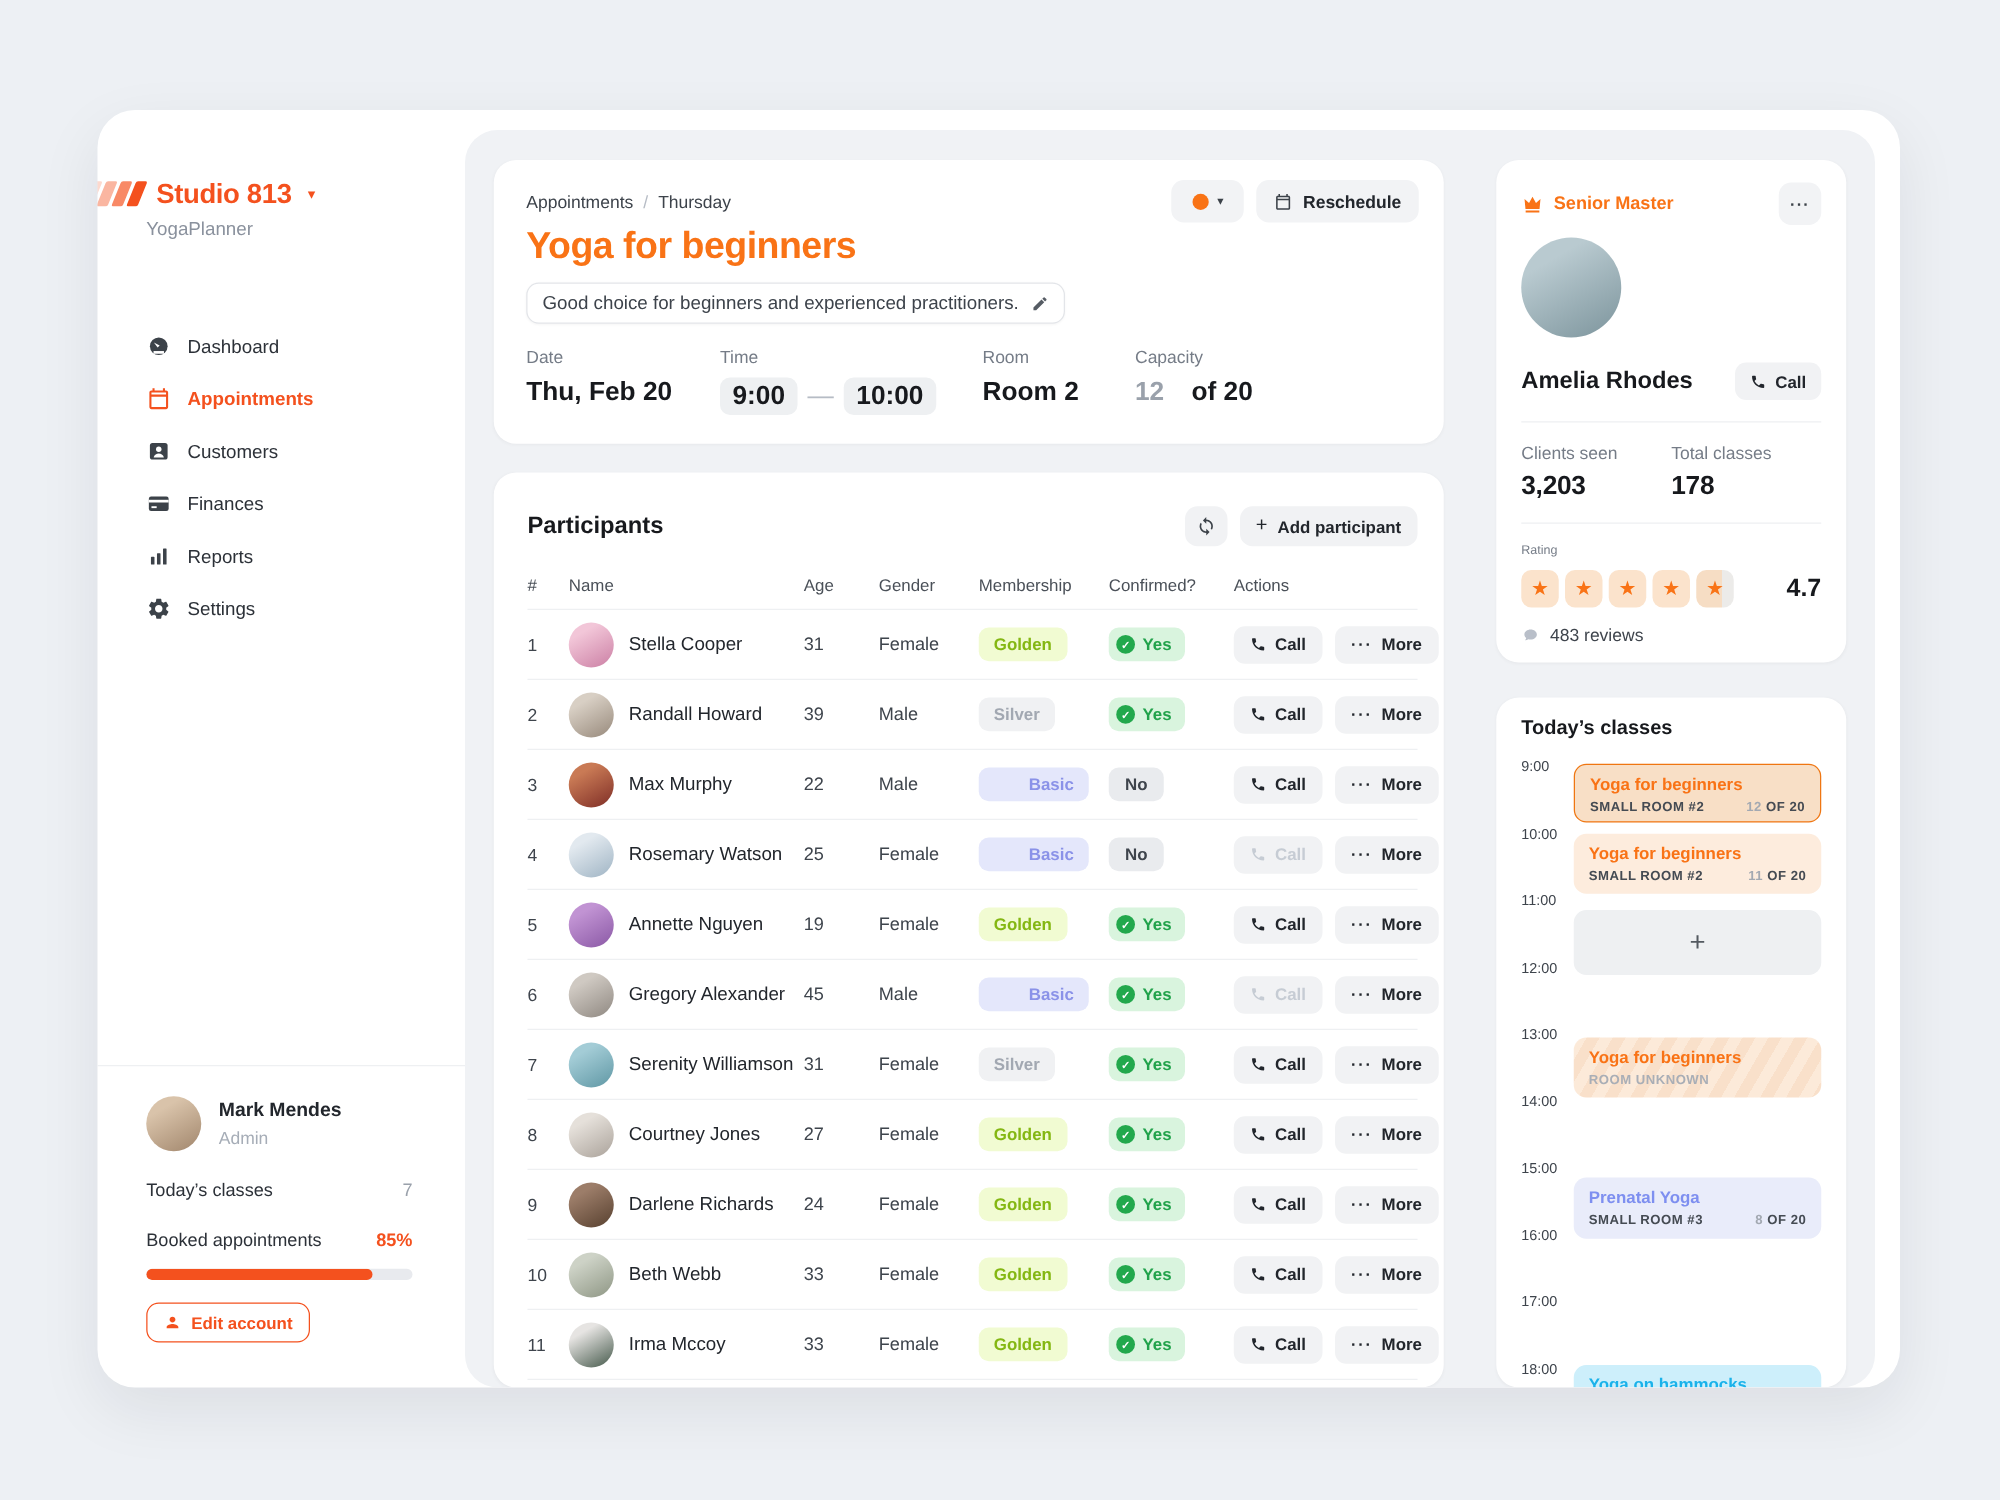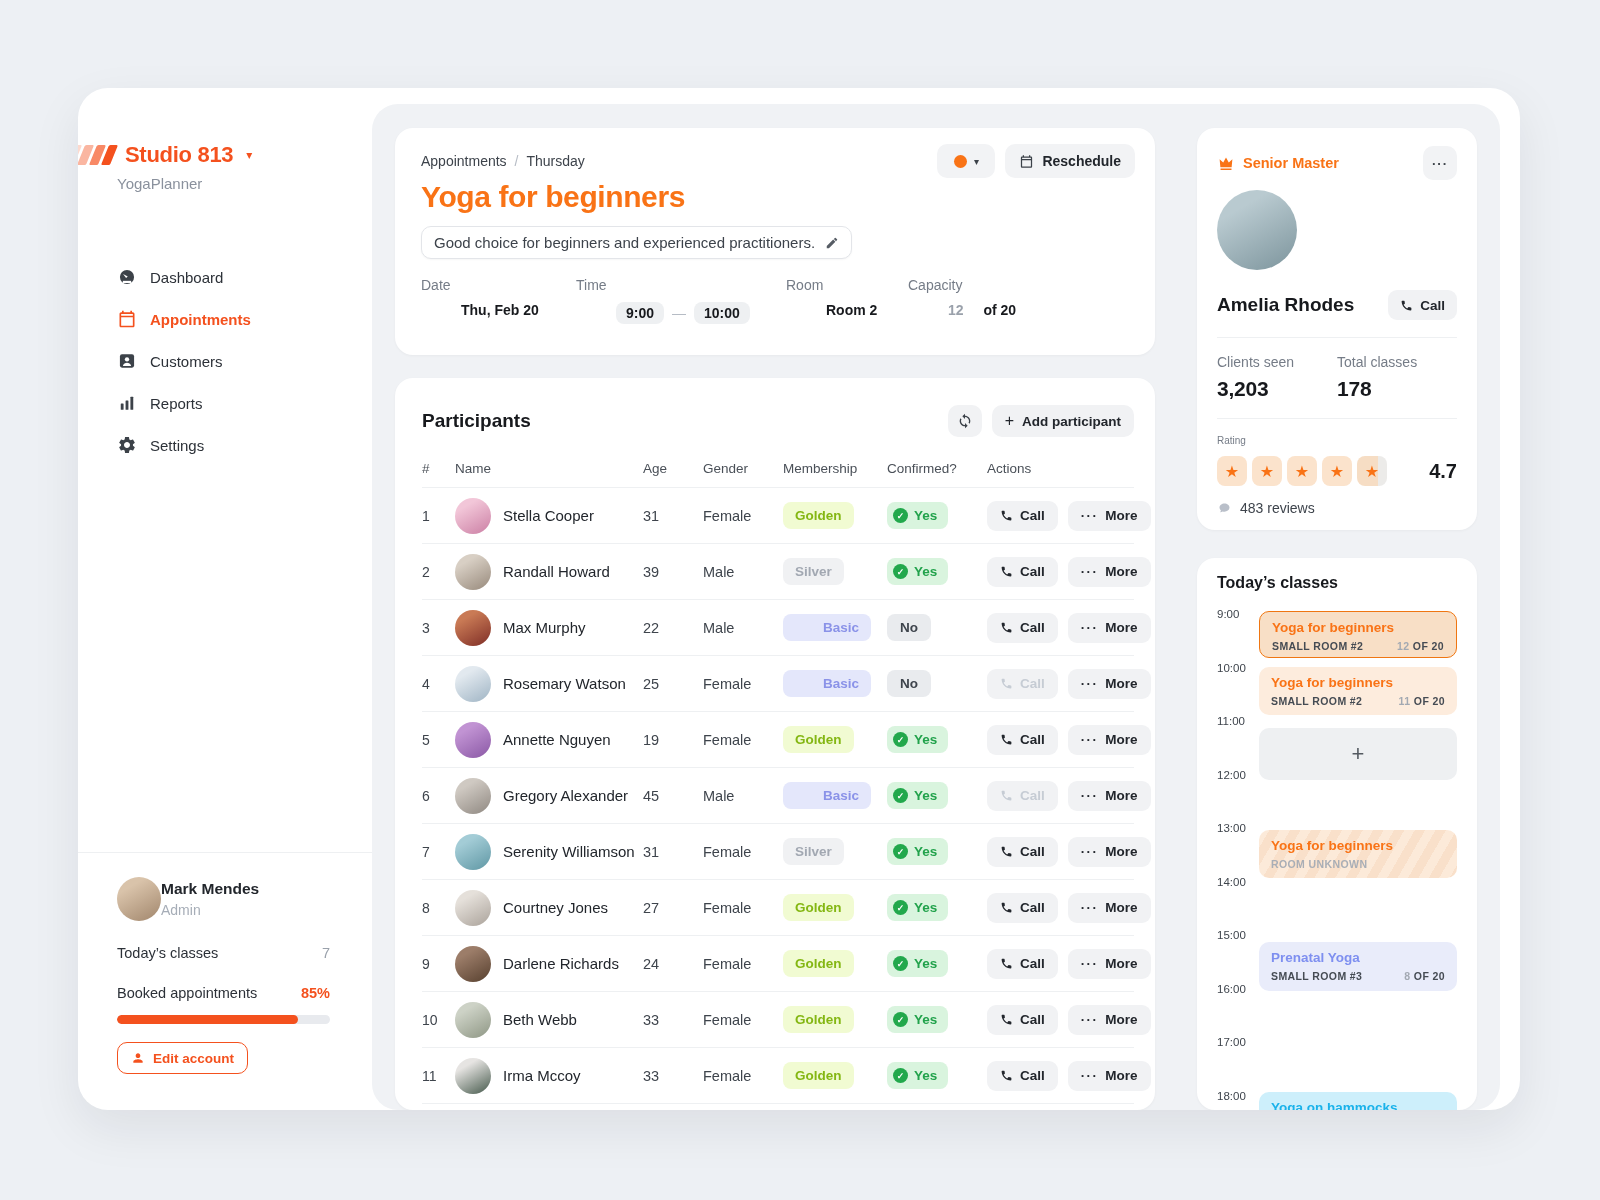--- a/index.html
+++ b/index.html
@@ -19,21 +19,21 @@
   .logo-chev { color:var(--brand); font-size:12px; margin-left:2px; }
   .logo-sub { margin-top:7px; font-size:15px; color:#8a919d; }
   .nav { margin-top:64px; }
   .nav-item { position:relative; display:flex; align-items:center; gap:13px; height:42px; cursor:pointer; }
   .nav-item svg { width:20px; height:20px; fill:#3c4249; flex:none; }
   .nav-label { font-size:15px; font-weight:500; color:#2c3138; }
   .nav-item.active .nav-label { color:var(--brand); font-weight:700; }
   .nav-item.active svg { fill:var(--brand); }
   .nav-bar { position:absolute; left:-50px; top:4px; width:4px; height:34px; background:var(--brand); border-radius:0 3px 3px 0; }
   .side-footer { margin-top:auto; border-top:1px solid #eef0f2; margin-left:-50px; padding:24px 42px 0 50px; height:258px; }
-  .profile { display:flex; align-items:center; }
+  .profile { display:flex; gap:14px; align-items:center; }
   .avatar44 { width:44px; height:44px; border-radius:50%; flex:none; }
   .p-name { font-size:15.5px; font-weight:600; color:#22262c; }
   .p-role { font-size:14px; color:#a6adb7; margin-top:4px; }
   .stat-row { display:flex; justify-content:space-between; align-items:baseline; margin-top:24px; font-size:14.5px; color:#2c3138; }
   .stat-val { color:#9aa1ab; font-size:14.5px; }
   .stat-val.hot { color:var(--brand); font-weight:700; }
   .bar { margin-top:14px; height:9px; border-radius:5px; background:#e8eaee; overflow:hidden; }
   .bar-fill { height:100%; border-radius:5px; background:var(--brand); }
   .edit-btn { margin-top:18px; display:inline-flex; gap:8px; align-items:center; height:32px; padding:0 13px;
               border:1.5px solid var(--brand); border-radius:10px; color:var(--brand); font-size:13.5px; font-weight:700; background:#fff; cursor:pointer; }
@@ -55,21 +55,21 @@
   .chev { font-size:10px; color:#3c4249; }
   .gbtn { height:34px; border-radius:10px; background:#f2f3f5; display:inline-flex; align-items:center; gap:8px; padding:0 14px;
           font-size:14px; font-weight:600; color:#22262c; cursor:pointer; border:none; }
   .gbtn svg { width:15px; height:15px; fill:#3c4249; }
   .h-title { margin-top:11px; font-size:30px; font-weight:800; color:var(--orange); letter-spacing:-.4px; }
   .desc-box { display:inline-flex; align-items:center; gap:10px; margin-top:12px; border:1px solid #e3e5e9; border-radius:10px;
               padding:7px 12px; font-size:15px; color:#3d434b; background:#fff; box-shadow:0 1px 2px rgba(23,28,38,.04); cursor:text; }
   .desc-box svg { width:14px; height:14px; fill:#565c64; }
   .meta { display:grid; grid-template-columns:155px 210px 122px 1fr; margin-top:18px; }
   .m-label { font-size:14px; color:#757c87; }
-  .m-value { margin-top:9px; font-size:14px; font-weight:600; color:#17191d; display:flex; align-items:center; gap:8px;margin-left:40px; }
+  .m-value { margin-top:9px; font-size:21px; font-weight:600; color:#17191d; display:flex; align-items:center; gap:8px; }
   .pill { background:#eef0f2; border-radius:8px; padding:3px 10px; cursor:pointer; }
   .dash { color:#b6bcc5; font-weight:400; }
   .cap-cur { color:#9aa1ab; }
 
   
   .participants-card { flex:1; margin-top:23px; padding:26px 21px 0 27px; overflow:hidden; display:flex; flex-direction:column; }
   .pt-head { display:flex; align-items:center; height:34px; }
   .pt-title { font-size:19px; font-weight:700; color:#17191d; }
   .pt-actions { margin-left:auto; display:flex; gap:10px; }
   .icon-btn { width:34px; height:32px; border-radius:10px; background:#f1f2f4; display:flex; align-items:center; justify-content:center; cursor:pointer; border:none; }
@@ -193,20 +193,30 @@
 
           <svg viewBox="0 0 24 24">
             <rect x="3.5" y="4" width="17" height="16" rx="2.5"></rect>
             <circle cx="12" cy="10" r="2.6" fill="#fff"></circle>
             <path d="M7.2 17.5c.7-2.1 2.6-3.3 4.8-3.3s4.1 1.2 4.8 3.3v.5H7.2z" fill="#fff"></path>
           </svg>
 
           <span class="nav-label">Customers</span>
         </div>
 
+        <div class="nav-item">
+
+          <svg viewBox="0 0 24 24">
+            <rect x="2.5" y="5" width="19" height="14" rx="2.2"></rect>
+            <rect x="2.5" y="8.2" width="19" height="2.6" fill="#fff"></rect>
+            <rect x="5" y="14.4" width="5" height="1.8" fill="#fff"></rect>
+          </svg>
+
+          <span class="nav-label">Finances</span>
+        </div>
 
         <div class="nav-item">
 
           <svg viewBox="0 0 24 24">
             <rect x="4.5" y="12.5" width="3.4" height="7.5" rx=".6"></rect>
             <rect x="10.3" y="9" width="3.4" height="11" rx=".6"></rect>
             <rect x="16.1" y="4.5" width="3.4" height="15.5" rx=".6"></rect>
           </svg>
 
           <span class="nav-label">Reports</span>

